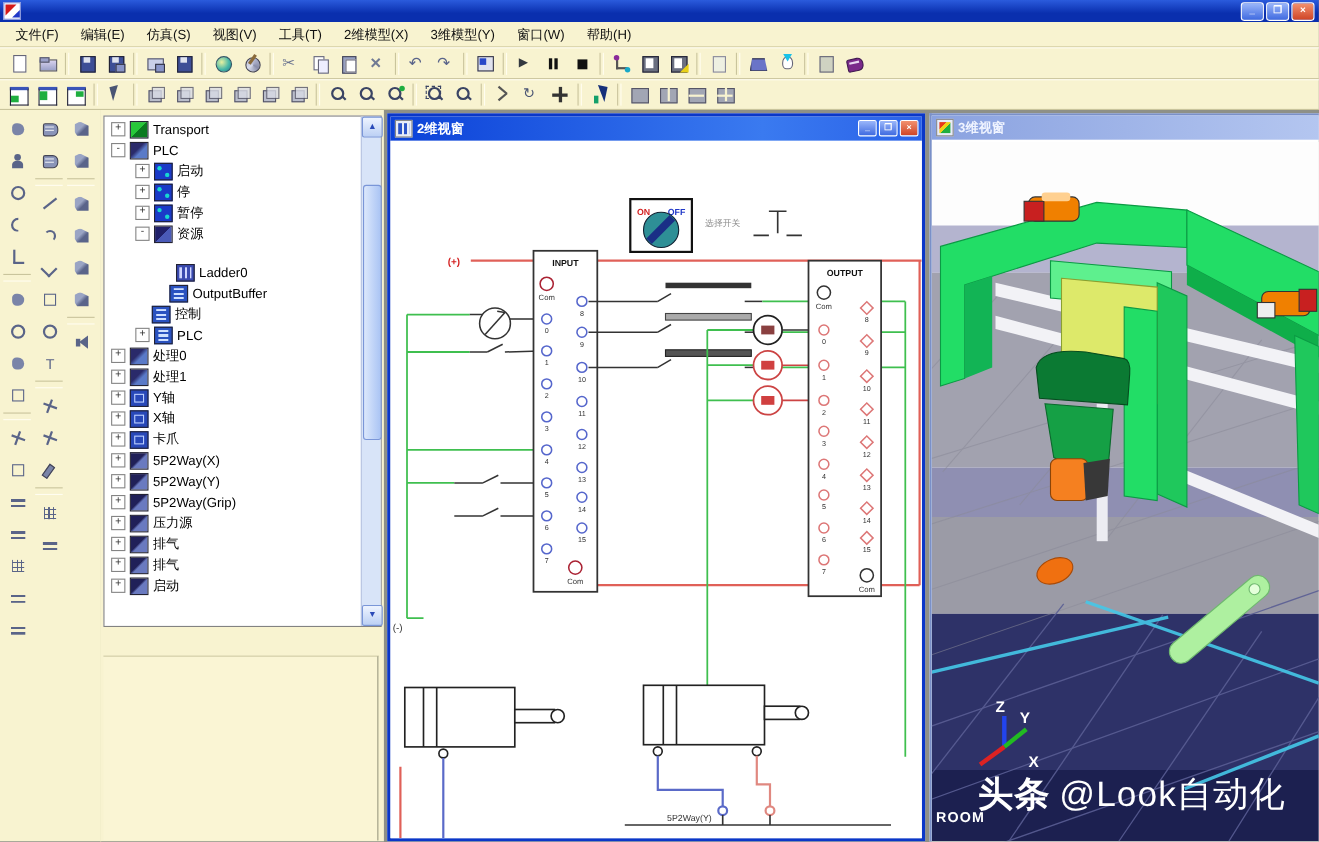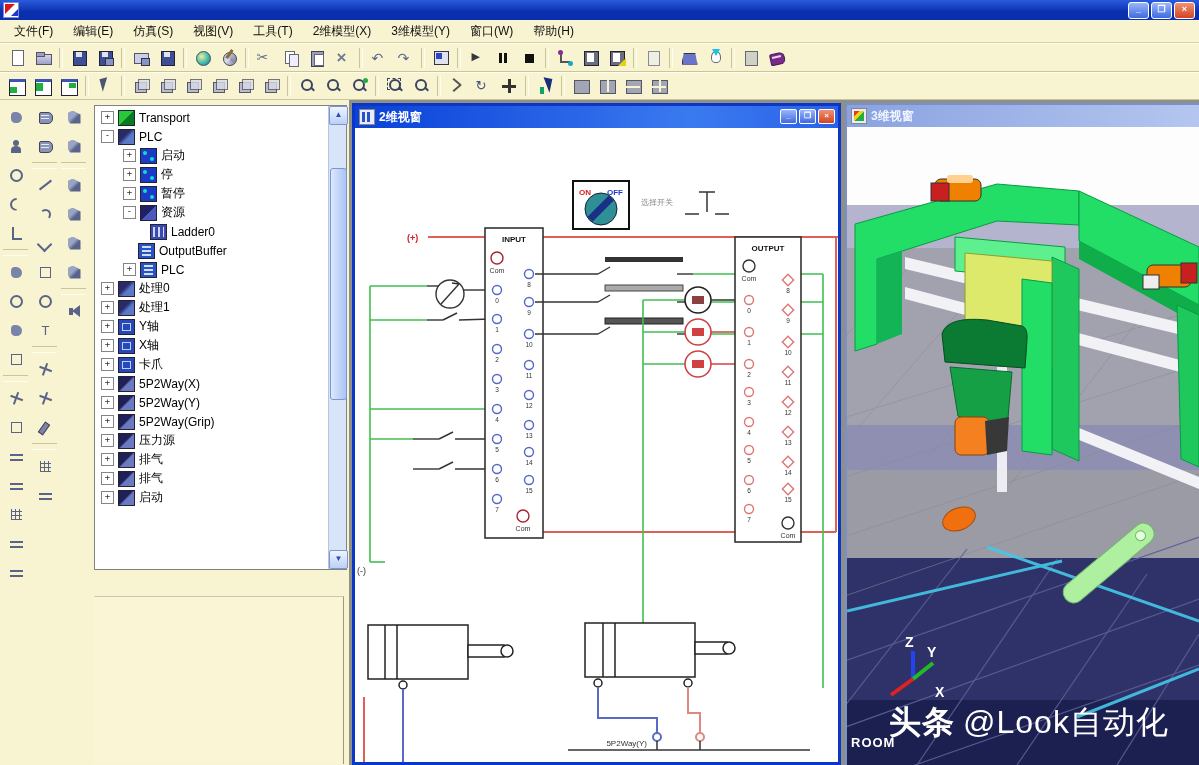--- a/index.html
+++ b/index.html
@@ -529,29 +529,34 @@
         <div class="trow" style="padding-left: 28px;">
           <span class="texp">+</span>
           <span class="ticon ti-sensor"></span>
           <span class="tlabel">暂停</span>
         </div>
         <div class="trow" style="padding-left: 28px;">
           <span class="texp">-</span>
           <span class="ticon ti-resource"></span>
           <span class="tlabel">资源</span>
         </div>
-        <div class="trow" style="padding-left: 40px;">
+        <div class="trow" style="padding-left: 50px; margin-top: 16px;">
           <span class="texp none"></span>
           <span class="ticon ti-ladder"></span>
           <span class="tlabel">Ladder0</span>
         </div>
+        <div class="trow" style="padding-left: 44px;">
+          <span class="texp none"></span>
+          <span class="ticon ti-buffer"></span>
+          <span class="tlabel">OutputBuffer</span>
+        </div>
         <div class="trow" style="padding-left: 28px;">
           <span class="texp none"></span>
           <span class="ticon ti-buffer"></span>
-          <span class="tlabel">OutputBuffer</span>
+          <span class="tlabel">控制</span>
         </div>
         <div class="trow" style="padding-left: 28px;">
           <span class="texp">+</span>
           <span class="ticon ti-buffer"></span>
           <span class="tlabel">PLC</span>
         </div>
         <div class="trow" style="padding-left: 6px;">
           <span class="texp">+</span>
           <span class="ticon ti-plc"></span>
           <span class="tlabel">处理0</span>

